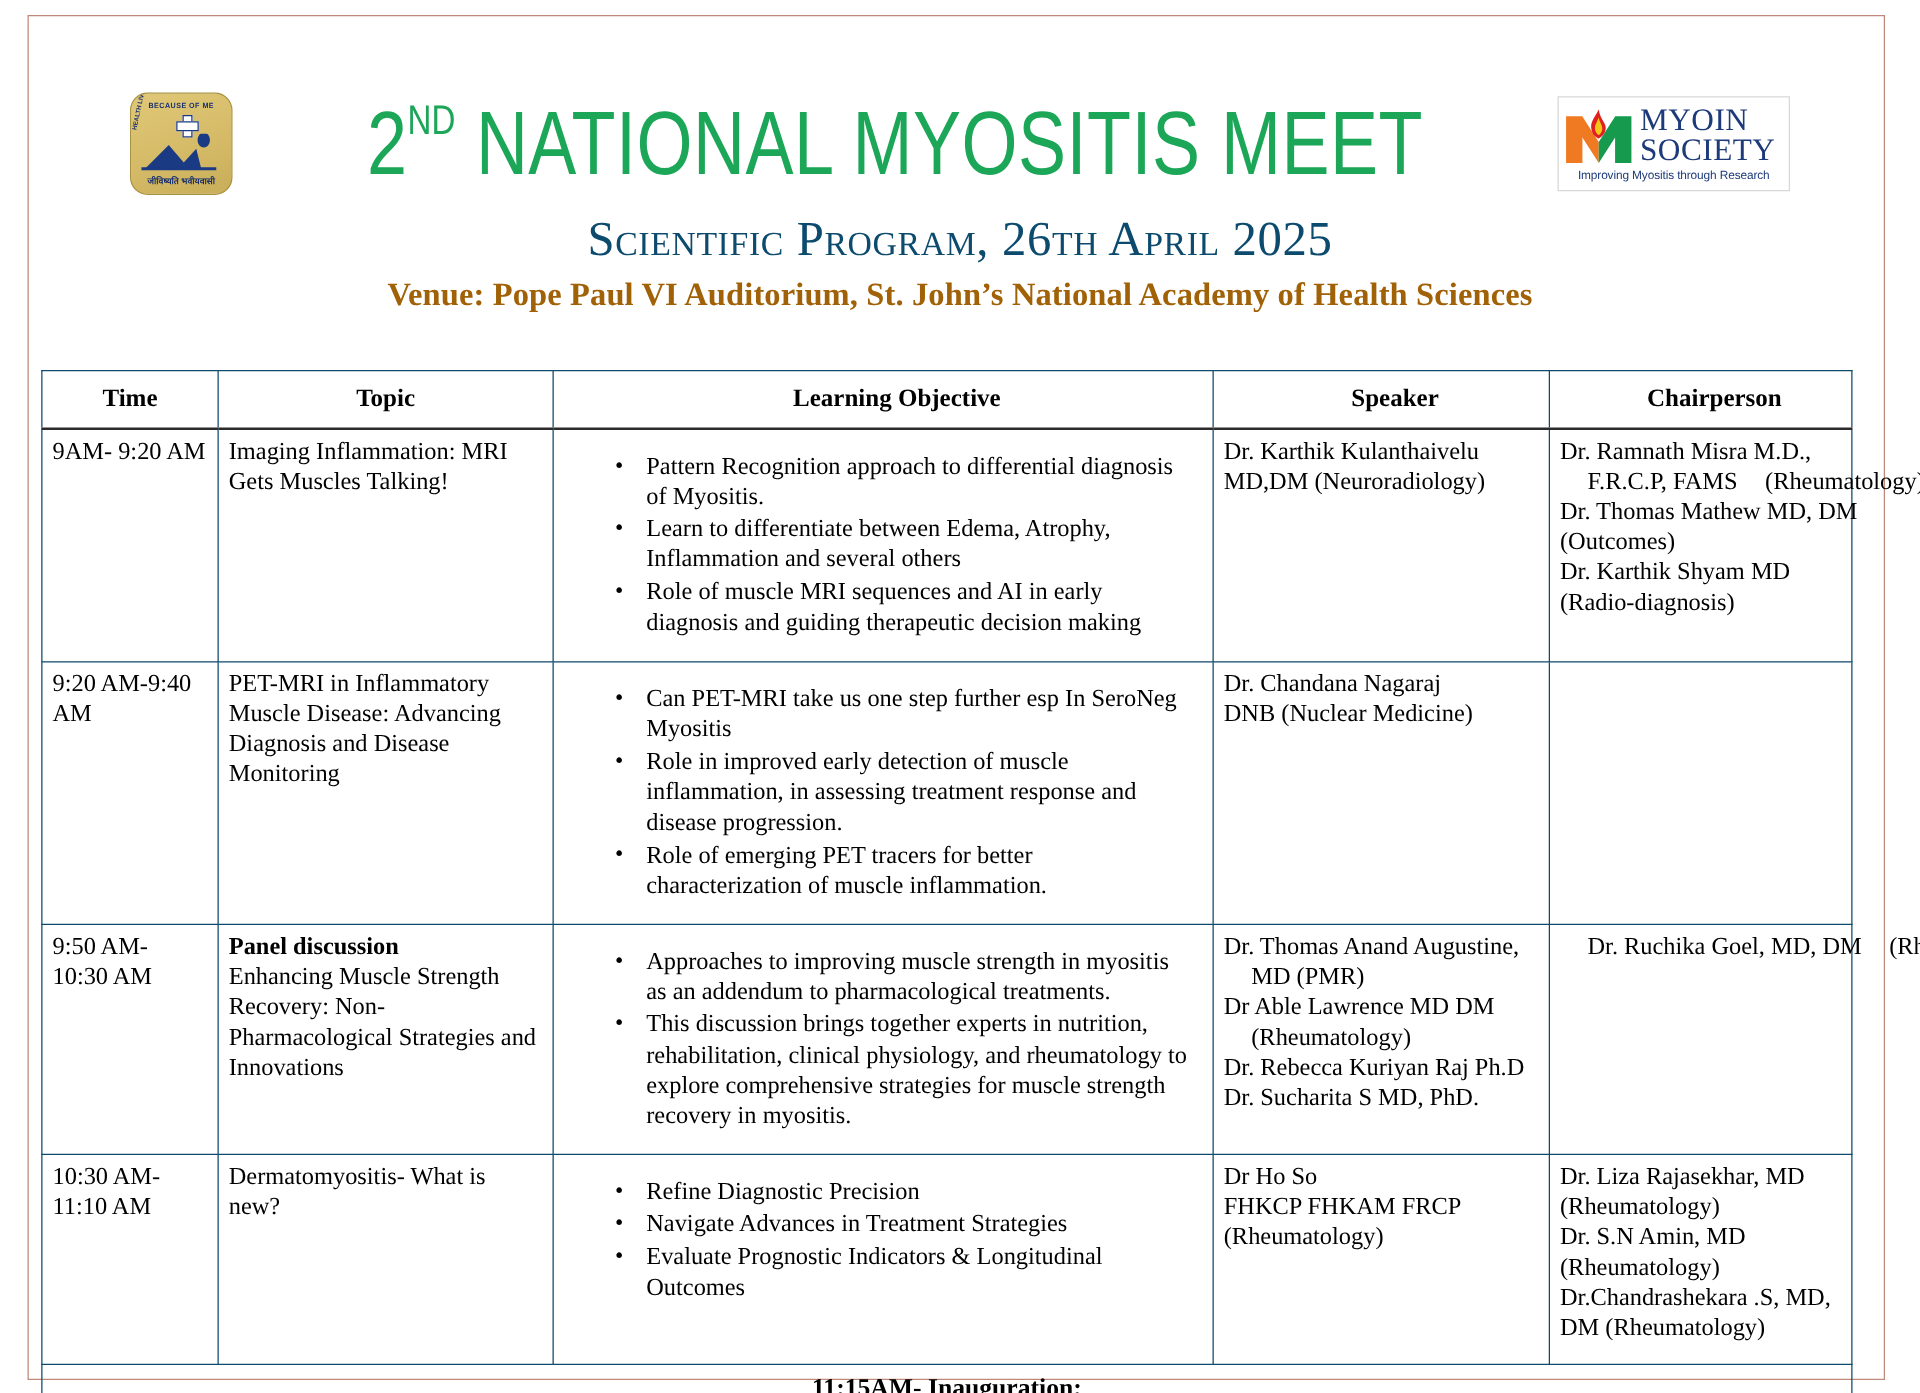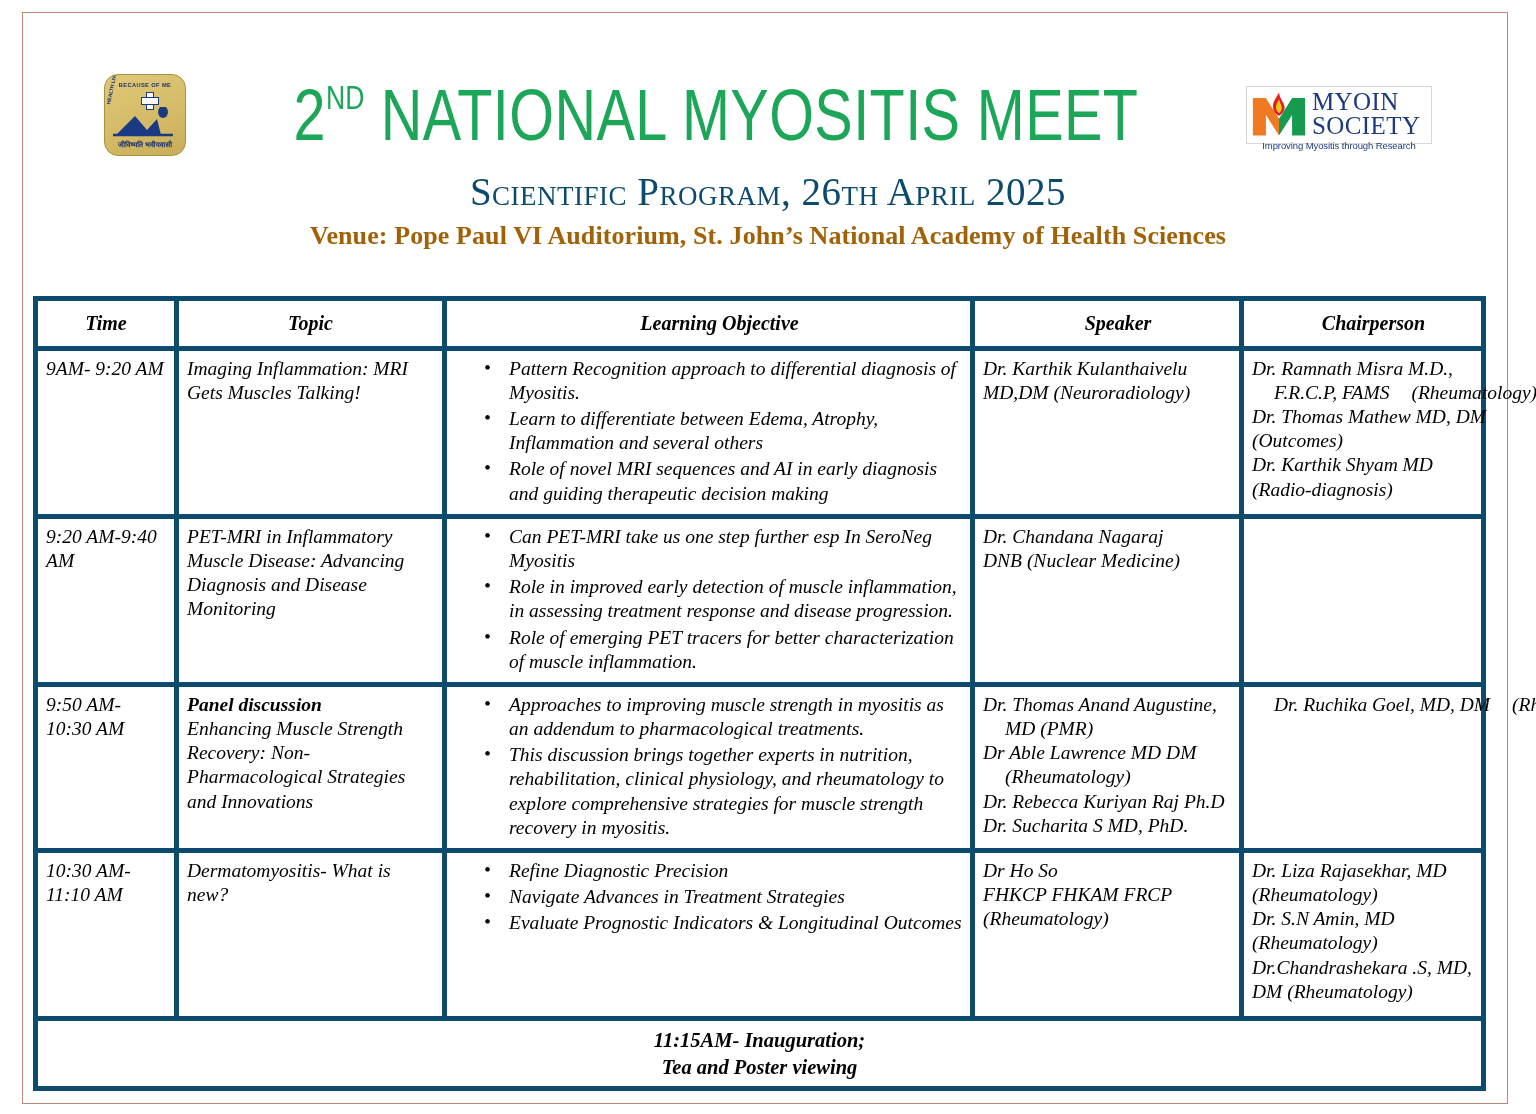--- a/index.html
+++ b/index.html
@@ -119,26 +119,26 @@
   .main-title sup {
     font-size: 0.46em;
     vertical-align: 0.95em;
     letter-spacing: 0;
   }
 
   
   .myoin-logo {
     flex: 0 0 auto;
     width: 186px;
-    height: 58px;
+    height: 76px;
     border: 1px solid #d8d8d8;
     background: #ffffff;
     display: flex;
     flex-direction: column;
-    justify-content: space-between;
+    justify-content: center;
     padding: 3px 4px 2px 4px;
   }
   .myoin-top { display: flex; align-items: center; gap: 5px; }
   .myoin-mark { width: 56px; height: 48px; flex: 0 0 auto; }
   .myoin-words {
     font-family: "Liberation Serif", serif;
     color: #1d3a7a;
     font-size: 25px;
     line-height: 0.96;
     font-weight: 400;
@@ -183,26 +183,25 @@
   }
   table.prog {
     border-collapse: collapse;
     table-layout: fixed;
     width: 1448px;
     font-family: "Liberation Serif", serif;
     font-size: 19.5px;
     line-height: 1.24;
   }
   table.prog td, table.prog th {
-    border: 5px solid #0c4a6e;
+    border: 1px solid #0c4a6e;
     vertical-align: top;
     padding: 6px 8px 6px 8px;
     overflow: visible;
     position: relative;
-    font-style: italic;
   }
   table.prog thead th {
     text-align: center;
     font-weight: bold;
     font-size: 20px;
     padding-top: 10px;
     padding-bottom: 10px;
     border-bottom: 2px solid #2b2b2b;
   }
   thead th.th-left { text-align: left; padding-left: 30px; }
@@ -213,21 +212,21 @@
   col.c-spk   { width: 269px; }
   col.c-chair { width: 242px; }
 
   td.time  { padding-left: 8px; }
   td.topic { padding-left: 10px; }
   td.obj   { padding-left: 0; padding-right: 0; }
   td.spk   { padding-left: 6px; padding-right: 0; white-space: nowrap; }
   td.chair { padding-left: 6px; padding-right: 0; white-space: nowrap; }
 
   td.obj ul {
-    margin: 0;
+    margin: 12px;
     padding-left: 54px;
     list-style: none;
   }
   td.obj ul li {
     position: relative;
     margin: 0 0 2px 0;
     padding-left: 0;
   }
   td.obj ul li:before {
     content: "\2022";
@@ -322,21 +321,21 @@
       <tbody id="tbody">
           <tr>
             <td class="time">9AM- 9:20 AM</td>
             <td class="topic">
               <div>Imaging Inflammation: MRI Gets Muscles Talking!</div>
             </td>
             <td class="obj">
               <ul>
                 <li>Pattern Recognition approach to differential diagnosis of Myositis.</li>
                 <li>Learn to differentiate between Edema, Atrophy, Inflammation and several others</li>
-                <li>Role of novel MRI sequences and AI in early diagnosis and guiding therapeutic decision making</li>
+                <li>Role of muscle MRI sequences and AI in early diagnosis and guiding therapeutic decision making</li>
               </ul>
             </td>
             <td class="spk">
               <div>Dr. Karthik Kulanthaivelu</div>
               <div>MD,DM (Neuroradiology)</div>
             </td>
             <td class="chair"><div>Dr. Ramnath Misra M.D.,</div><div class="indent">F.R.C.P, FAMS</div><div class="indent">(Rheumatology)</div><div>Dr. Thomas Mathew MD, DM</div><div>(Outcomes)</div><div>Dr. Karthik Shyam MD</div><div>(Radio-diagnosis)</div></td>
           </tr>
           <tr>
             <td class="time">9:20 AM-9:40 AM</td>

